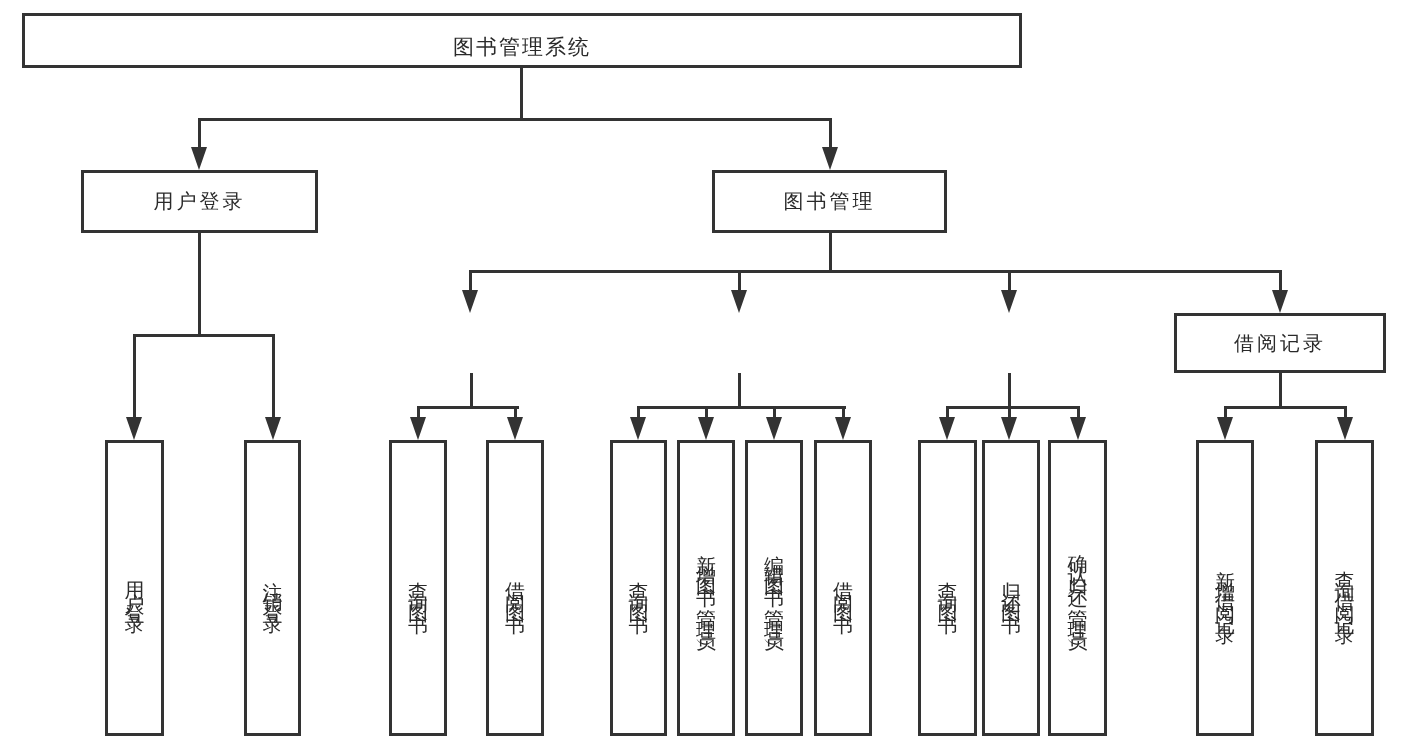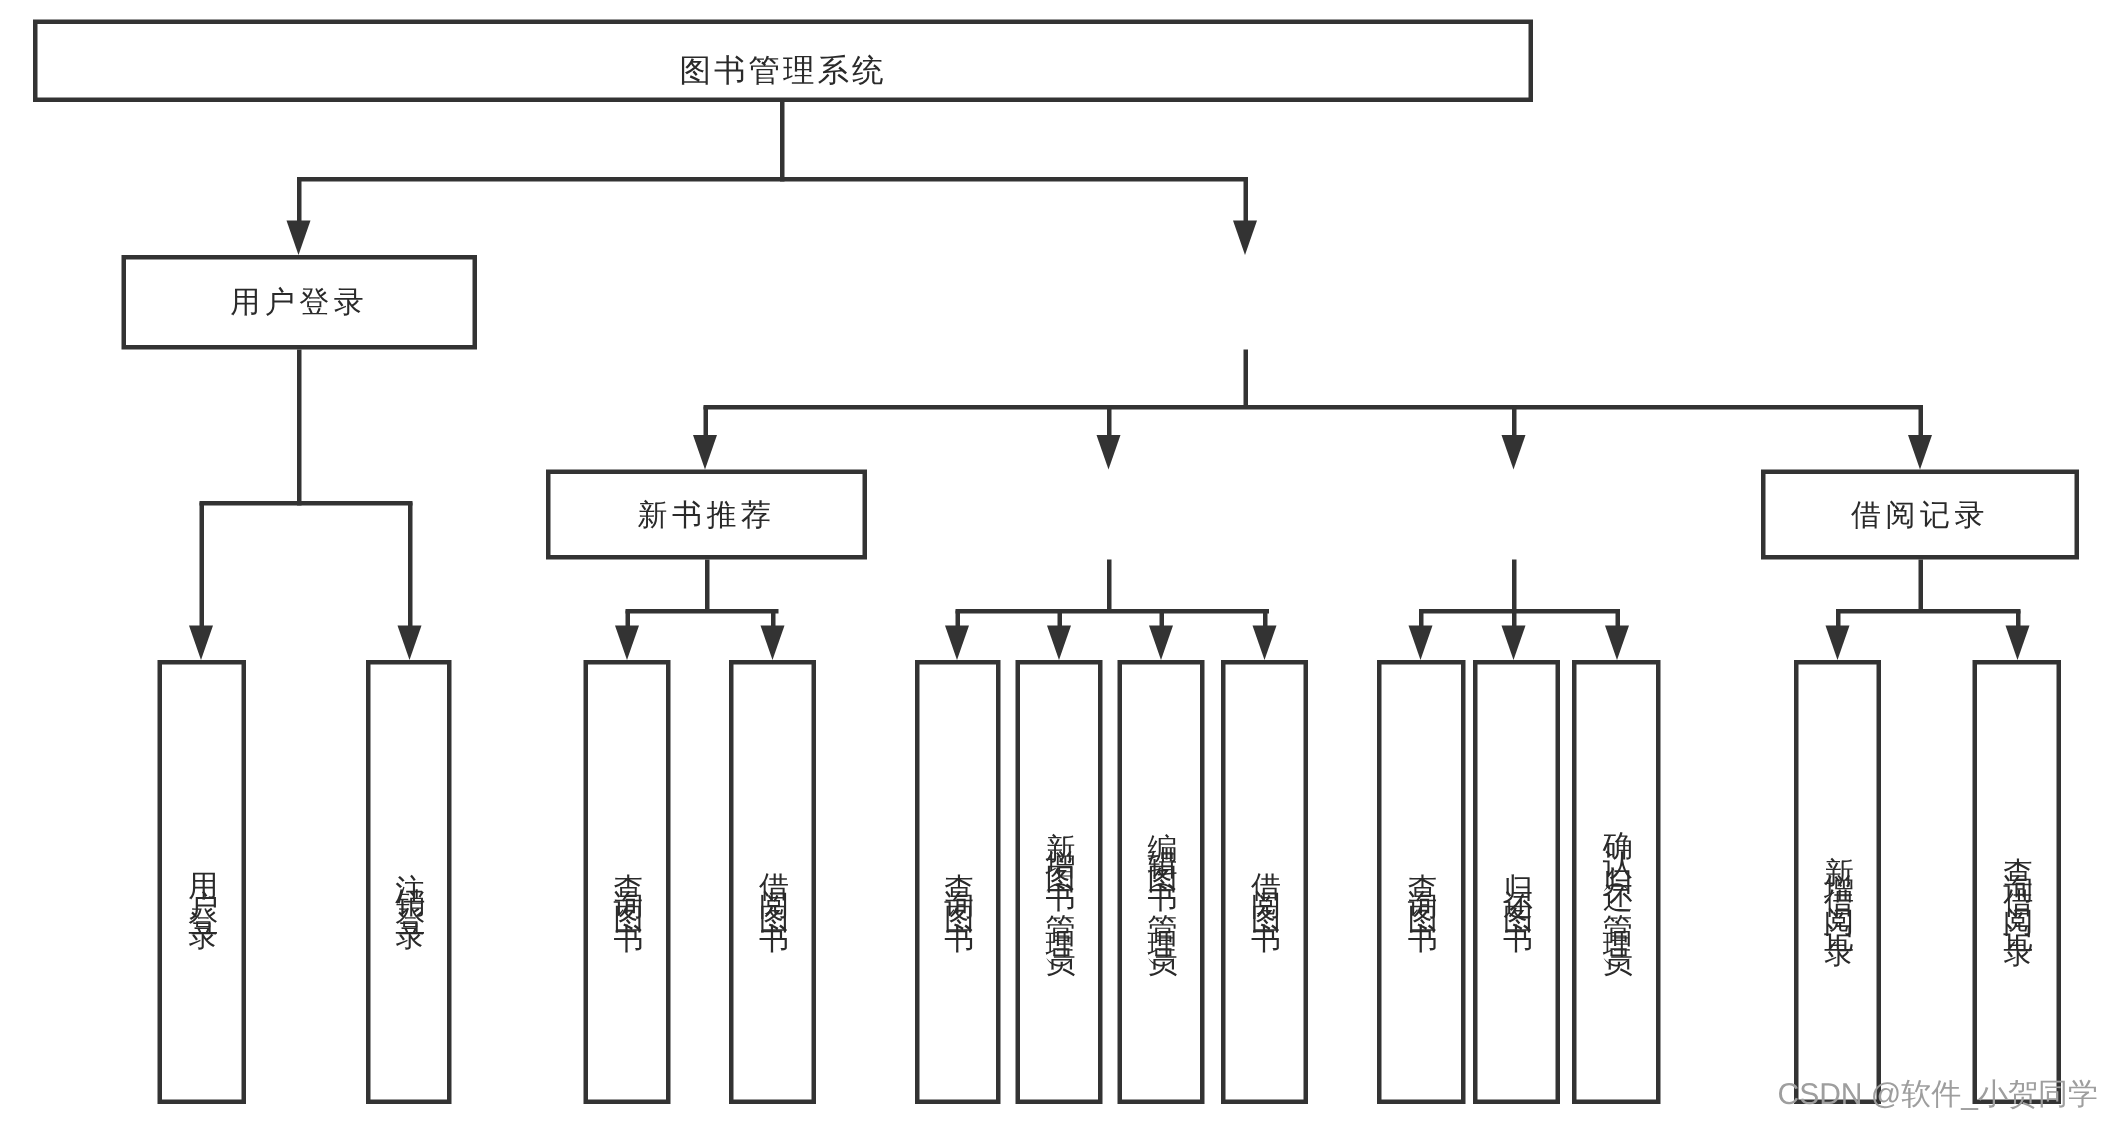--- a/index.html
+++ b/index.html
@@ -33,24 +33,24 @@
 
 <div class="canvas">
 
   <div class="box" style="left:22px; top:13px; width:1000px; height:55px;">
     <span class="hlabel root-label">图书管理系统</span>
   </div>
 
   <div class="box" style="left:81px; top:170px; width:237px; height:63px;">
     <span class="hlabel">用户登录</span>
   </div>
+  <div class="box" style="left:712px; top:170px; width:235px; height:63px;">
+    <span class="hlabel">图书管理</span>
+  </div>
 
-  <div class="box" style="left:364px; top:313px; width:214px; height:60px;">
-    <span class="hlabel">新书推荐</span>
-  </div>
   <div class="box" style="left:1174px; top:313px; width:212px; height:60px;font-family:Liberation Mono, monospace;">
     <span class="hlabel">借阅记录</span>
   </div>
 
   <div class="box" style="left:105px; top:440px; width:59px; height:296px;">
     <span class="vlabel">用户登录</span>
   </div>
   <div class="box" style="left:244px; top:440px; width:57px; height:296px;">
     <span class="vlabel">注销登录</span>
   </div>
@@ -143,15 +143,14 @@
   <div class="arr" style="left:1001px; top:417px;"></div>
   <div class="arr" style="left:1070px; top:417px;"></div>
 
   <div class="vl" style="left:1278.5px; top:373px; width:3px; height:34px;"></div>
   <div class="hl" style="left:1223.5px; top:405.5px; width:123px; height:3px;"></div>
   <div class="vl" style="left:1223.5px; top:407px; width:3px; height:11px;"></div>
   <div class="vl" style="left:1343.5px; top:407px; width:3px; height:11px;"></div>
   <div class="arr" style="left:1217px; top:417px;"></div>
   <div class="arr" style="left:1337px; top:417px;"></div>
 
-  <div class="watermark">CSDN @软件_小贺同学</div>
 
 </div>
 
 </body></html>

